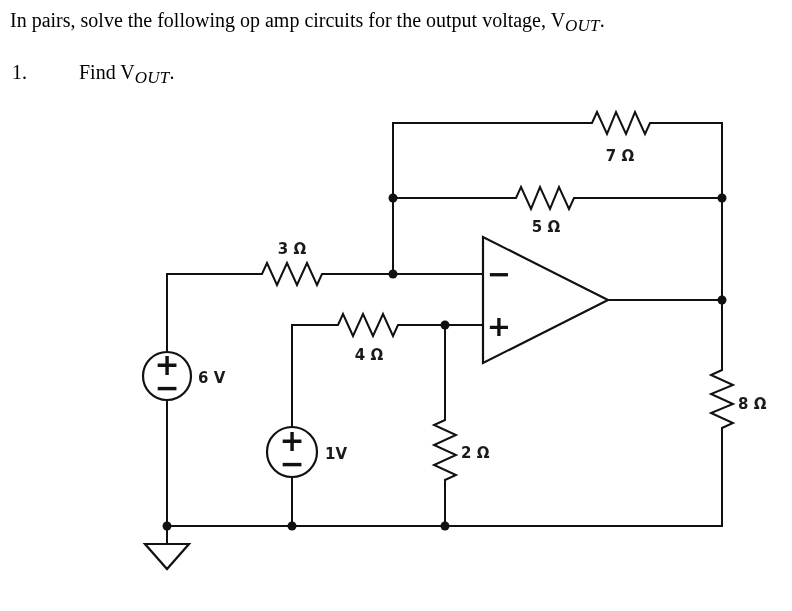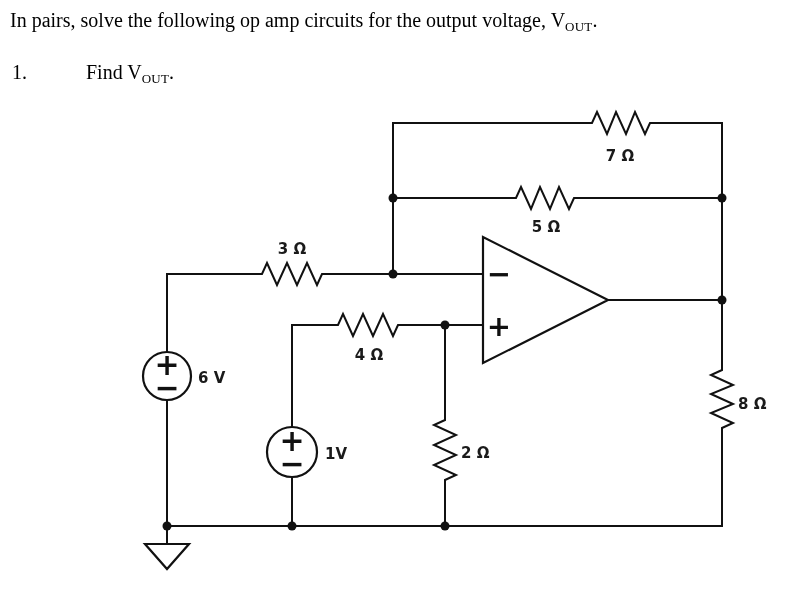--- a/index.html
+++ b/index.html
@@ -4,22 +4,22 @@
 <style>
   html,body{margin:0;padding:0;}
   body{
     width:792px;height:611px;position:relative;background:#ffffff;
     font-family:"Liberation Serif", serif;color:#000;overflow:hidden;
   }
   .instruction{
     position:absolute;left:10px;top:9px;font-size:20px;white-space:nowrap;
   }
   .item-number{position:absolute;left:12px;top:61px;font-size:20px;}
-  .item-text{position:absolute;left:86px;top:61px;font-size:20px;}
-  sub.vsub{font-size:13px;vertical-align:-4px;letter-spacing:0.2px;}
+  .item-text{position:absolute;left:79px;top:61px;font-size:20px;}
+  sub.vsub{font-size:17px;vertical-align:-4px;letter-spacing:0.2px;font-style:italic;}
   svg{position:absolute;left:0;top:0;}
   .wire{stroke:#111;stroke-width:2;fill:none;stroke-linecap:square;stroke-linejoin:miter;}
   .comp{stroke:#111;stroke-width:2.2;fill:none;stroke-linejoin:miter;}
   .dot{fill:#111;stroke:none;}
   .rlabel{
     font-family:"DejaVu Sans","Liberation Sans",sans-serif;
     font-weight:bold;font-size:15px;fill:#1a1a1a;
   }
   .sym{
     font-family:"DejaVu Sans","Liberation Sans",sans-serif;

